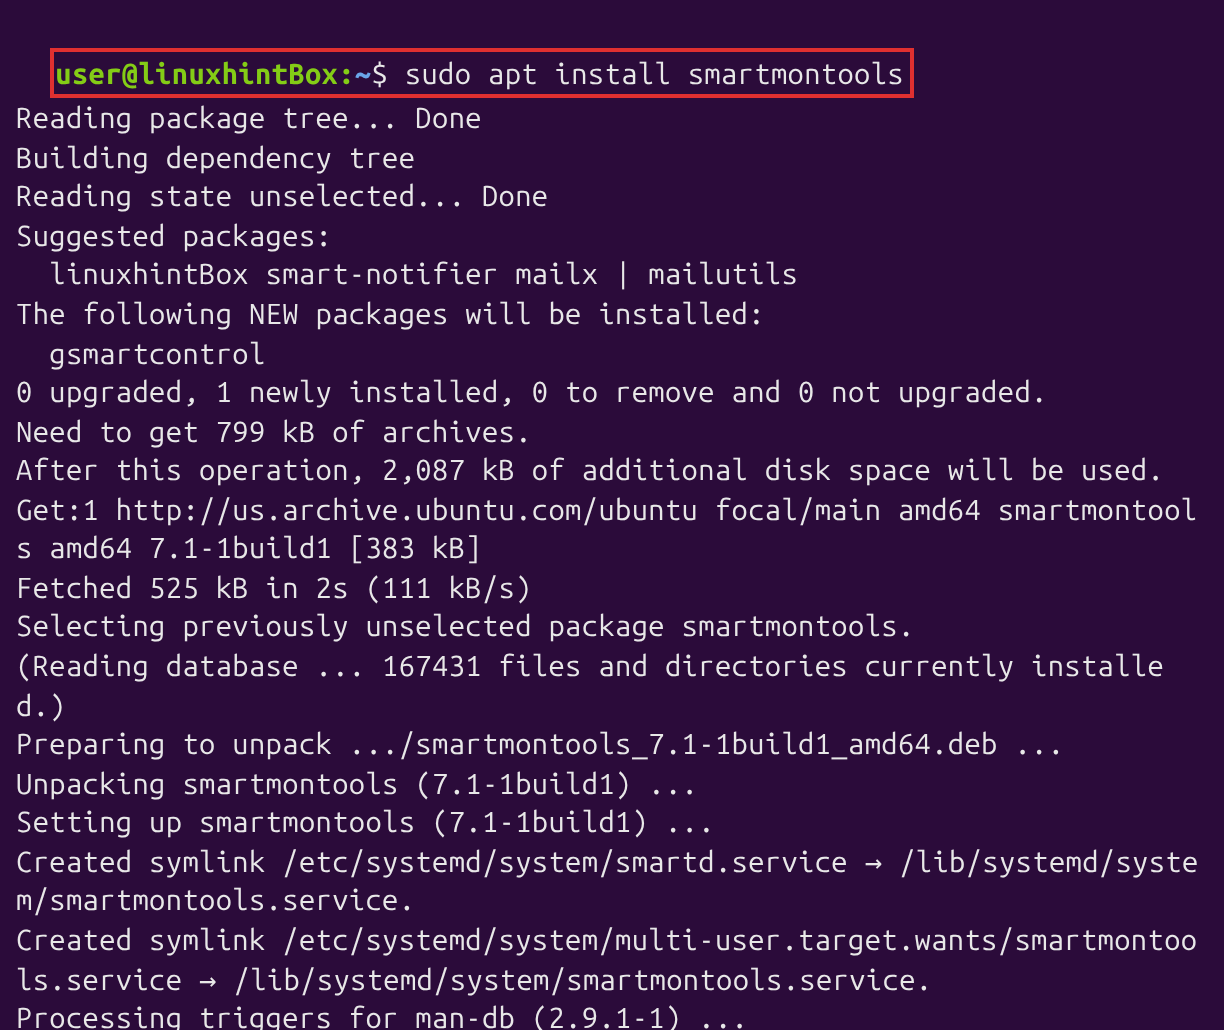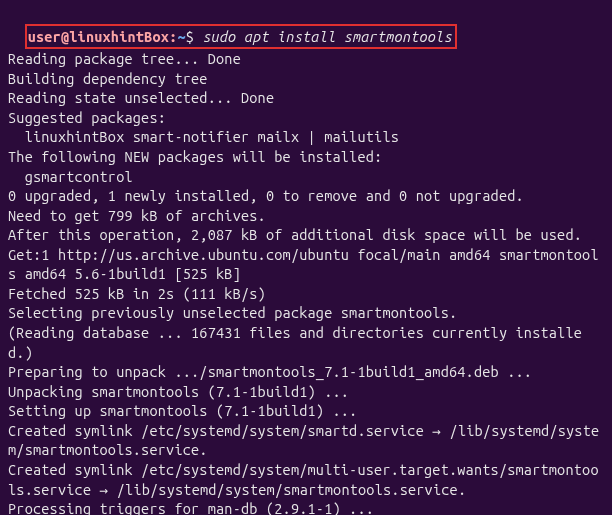--- a/index.html
+++ b/index.html
@@ -8,24 +8,24 @@
       color: #e8e8e8;
       font-family: 'Ubuntu Mono', 'DejaVu Sans Mono', 'Courier New', monospace;
       font-size: 14.5px;
       line-height: 1.35;
       padding: 6px 8px;
       width: 612px;
       height: 515px;
       overflow: hidden;
       letter-spacing: 0.2px;
     }
-    .prompt-user { color: #fca5a5; font-weight: bold; }
+    .prompt-user { color: #84cc16; font-weight: bold; }
     .prompt-tilde { color: #6aa6e8; font-weight: bold; }
     .prompt-dollar { color: #e8e8e8; }
-    .cmd { color: #e8e8e8; font-style: italic; }
+    .cmd { color: #e8e8e8; }
     .highlight-box {
       border: 2.5px solid #e03030;
       display: inline-block;
       padding: 1px 3px 1px 1px;
       margin-top: -2px;
     }
     .line { white-space: pre-wrap; word-break: break-all; }
   </style>
 </head>
 <body>
@@ -37,21 +37,21 @@
 <div class="line">Reading package tree... Done</div>
 <div class="line">Building dependency tree</div>
 <div class="line">Reading state unselected... Done</div>
 <div class="line">Suggested packages:</div>
 <div class="line">  linuxhintBox smart-notifier mailx | mailutils</div>
 <div class="line">The following NEW packages will be installed:</div>
 <div class="line">  gsmartcontrol</div>
 <div class="line">0 upgraded, 1 newly installed, 0 to remove and 0 not upgraded.</div>
 <div class="line">Need to get 799 kB of archives.</div>
 <div class="line">After this operation, 2,087 kB of additional disk space will be used.</div>
-<div class="line">Get:1 http://us.archive.ubuntu.com/ubuntu focal/main amd64 smartmontools amd64 5.6-1build1 [525 kB]</div>
+<div class="line">Get:1 http://us.archive.ubuntu.com/ubuntu focal/main amd64 smartmontools amd64 7.1-1build1 [383 kB]</div>
 <div class="line">Fetched 525 kB in 2s (111 kB/s)</div>
 <div class="line">Selecting previously unselected package smartmontools.</div>
 <div class="line">(Reading database ... 167431 files and directories currently installed.)</div>
 <div class="line">Preparing to unpack .../smartmontools_7.1-1build1_amd64.deb ...</div>
 <div class="line">Unpacking smartmontools (7.1-1build1) ...</div>
 <div class="line">Setting up smartmontools (7.1-1build1) ...</div>
 <div class="line">Created symlink /etc/systemd/system/smartd.service → /lib/systemd/system/smartmontools.service.</div>
 <div class="line">Created symlink /etc/systemd/system/multi-user.target.wants/smartmontools.service → /lib/systemd/system/smartmontools.service.</div>
 <div class="line">Processing triggers for man-db (2.9.1-1) ...</div>
 

